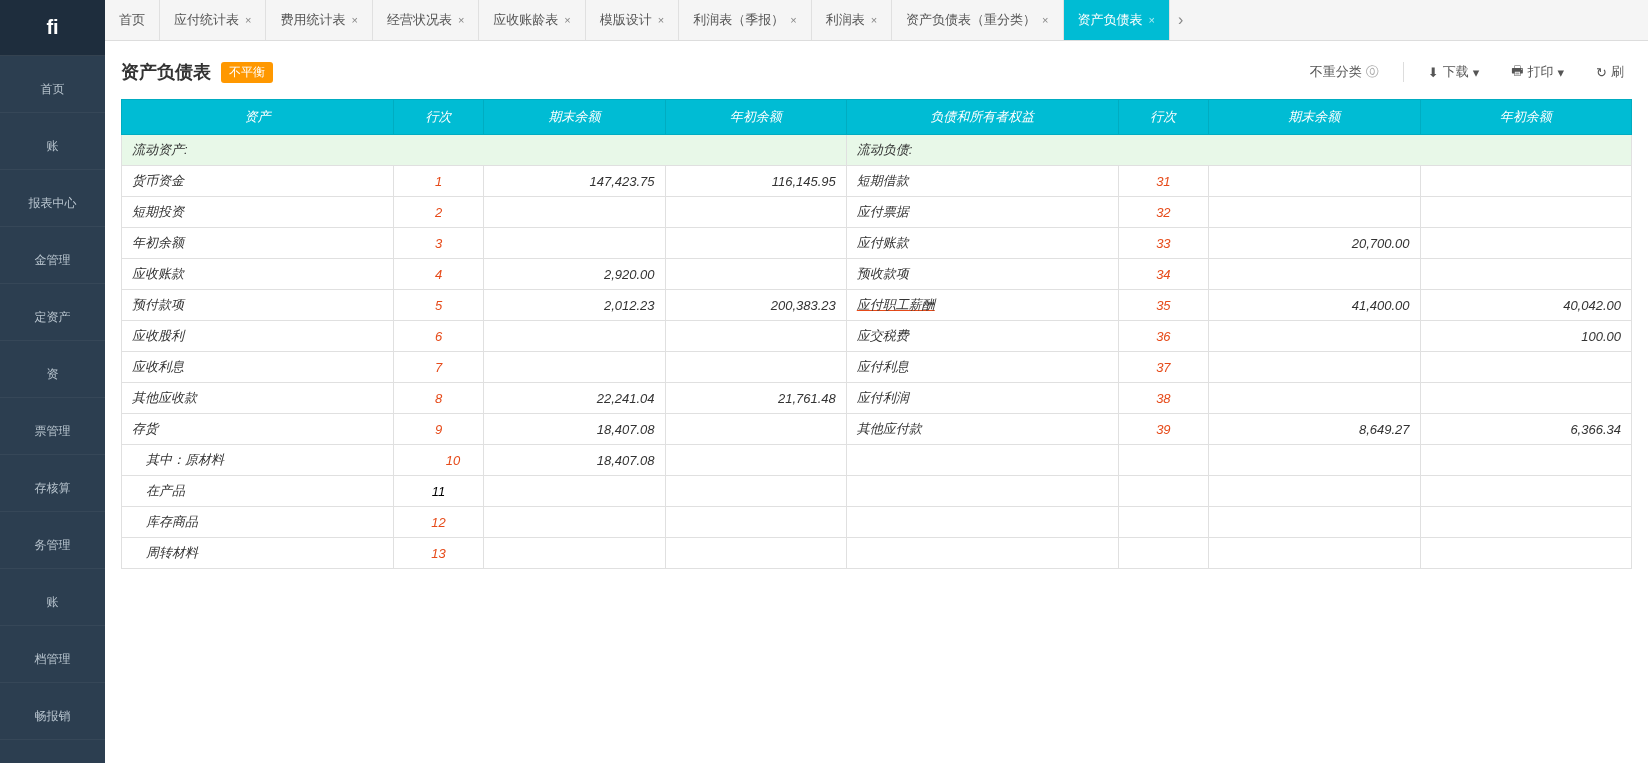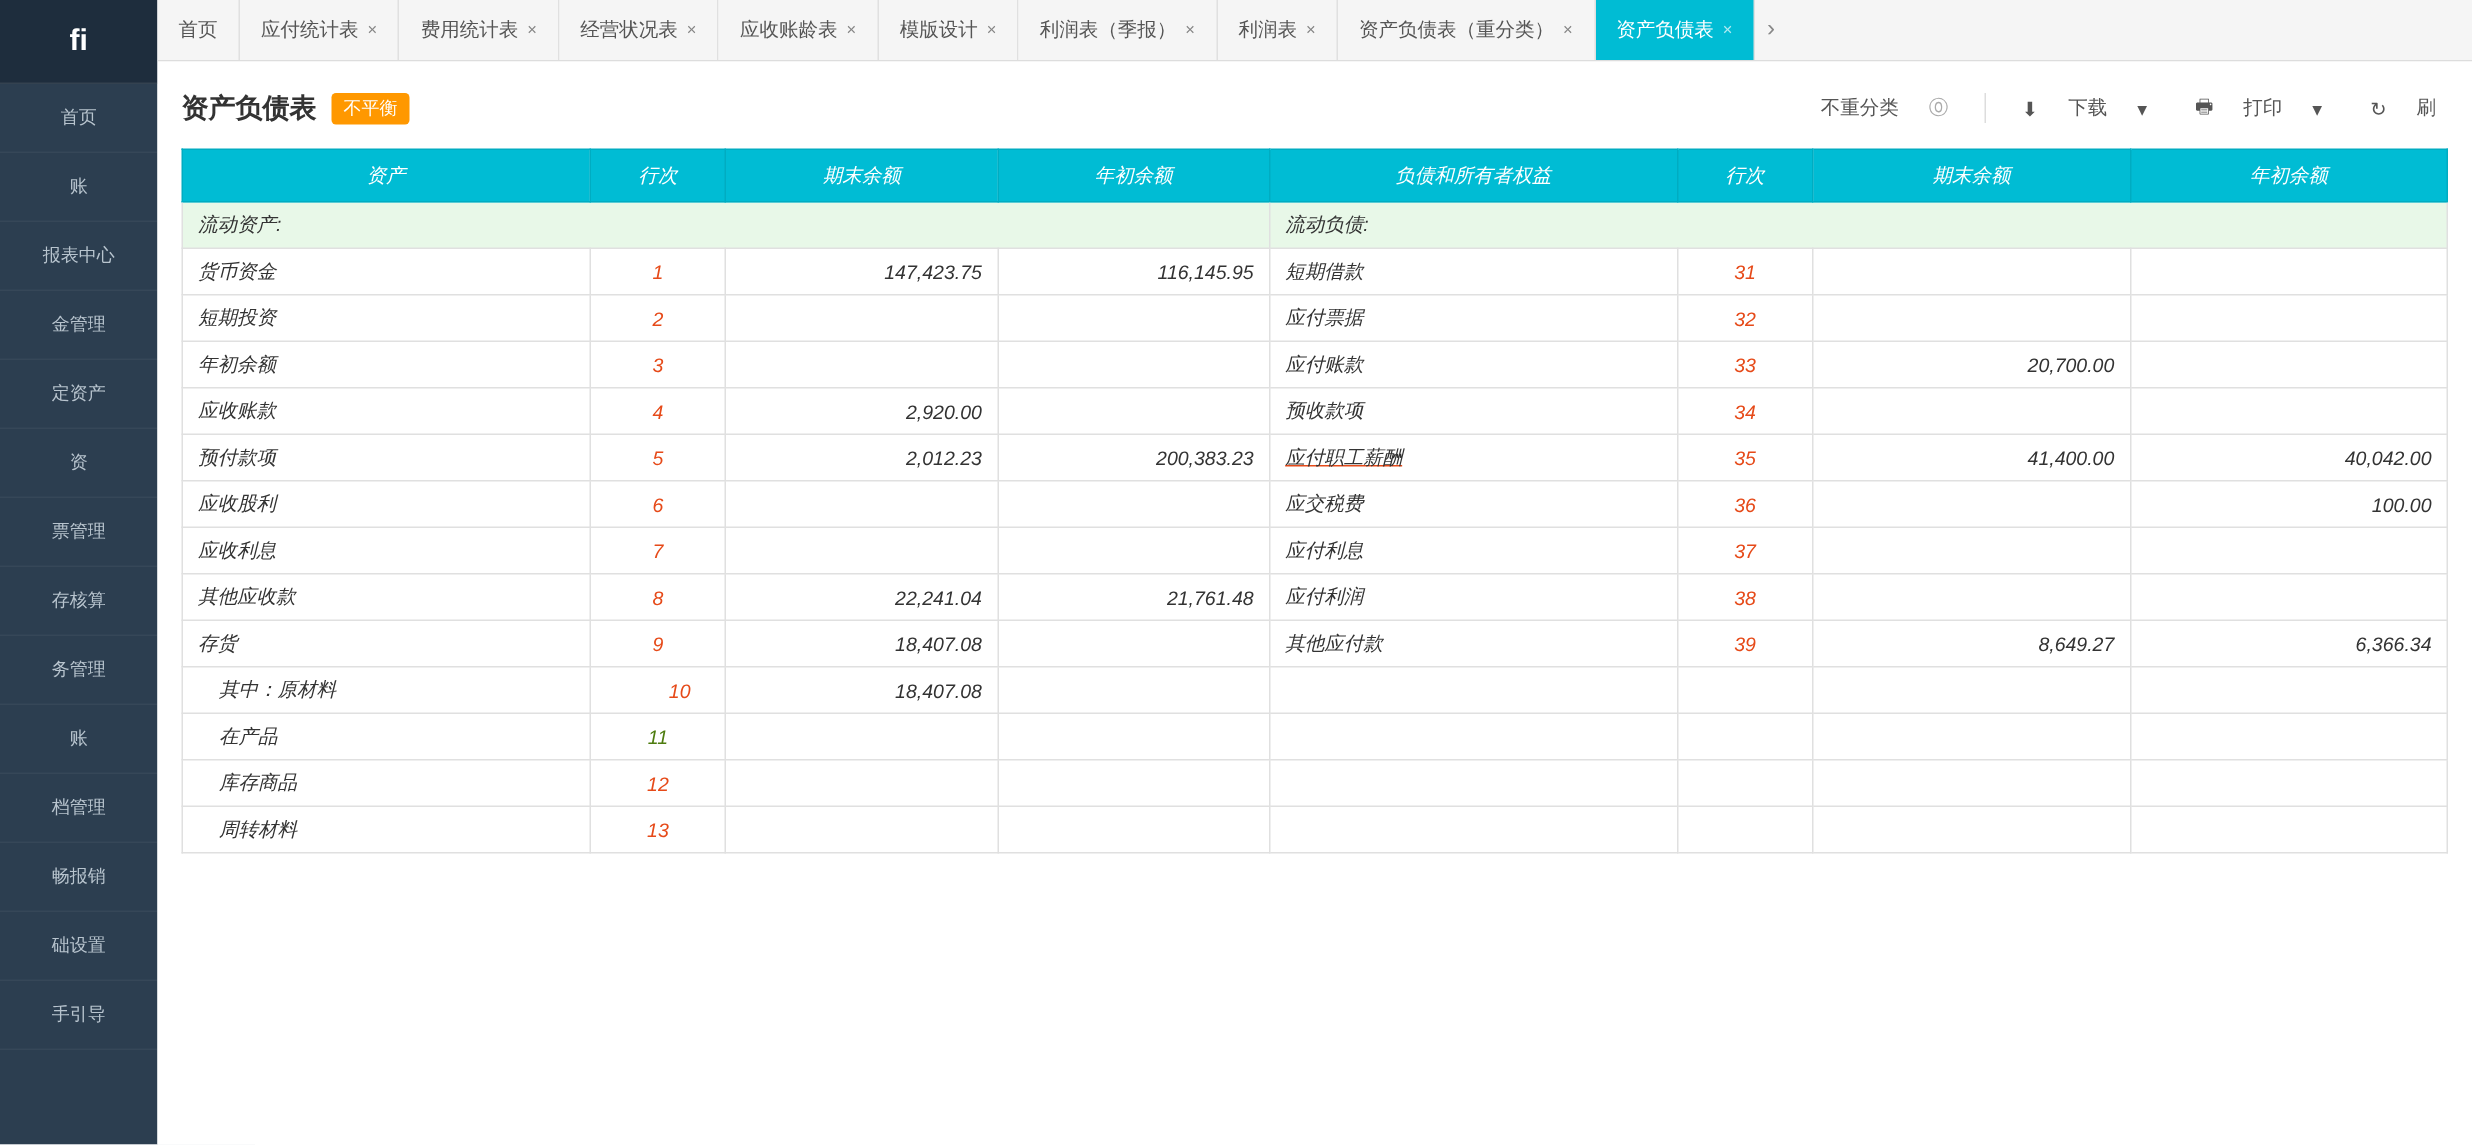--- a/index.html
+++ b/index.html
@@ -8,20 +8,21 @@
     
     .sidebar {
       width: 105px;
       background: #2c3e50;
       color: #ccc;
       display: flex;
       flex-direction: column;
       flex-shrink: 0;
       height: 100%;
       overflow-y: auto;
+      gap: 11px;
     }
     .sidebar-item {
       padding: 14px 8px;
       text-align: center;
       font-size: 12px;
       color: #b8c4ce;
       cursor: pointer;
       border-bottom: 1px solid rgba(255,255,255,0.05);
     }
     .sidebar-logo {
@@ -124,21 +125,21 @@
     .toolbar-right {
       display: flex;
       align-items: center;
       gap: 16px;
       color: #555;
       font-size: 13px;
     }
     .toolbar-btn {
       display: flex;
       align-items: center;
-      gap: 20px;
+      gap: 4px;
       cursor: pointer;
       color: #555;
       padding: 4px 8px;
       border-radius: 3px;
       border: none;
       background: none;
       font-size: 13px;
     }
     .toolbar-divider { width: 1px; height: 20px; background: #ddd; }
 
@@ -389,21 +390,21 @@
       <td class="center" style="color:#e64a19;padding-left:39px;">10</td>
       <td>18,407.08</td>
       <td></td>
       <td class="label-col" style=""></td>
       <td class="center" style=""></td>
       <td></td>
       <td></td>
     </tr>
           <tr>
       <td class="label-col indent">在产品</td>
-      <td class="center" style="color:#4d7c0f;margin-top:40px;">11</td>
+      <td class="center" style="color:#000000;margin-top:40px;">11</td>
       <td></td>
       <td></td>
       <td class="label-col" style=""></td>
       <td class="center" style=""></td>
       <td></td>
       <td></td>
     </tr>
           <tr>
       <td class="label-col indent">库存商品</td>
       <td class="center" style="color:#e64a19;">12</td>

